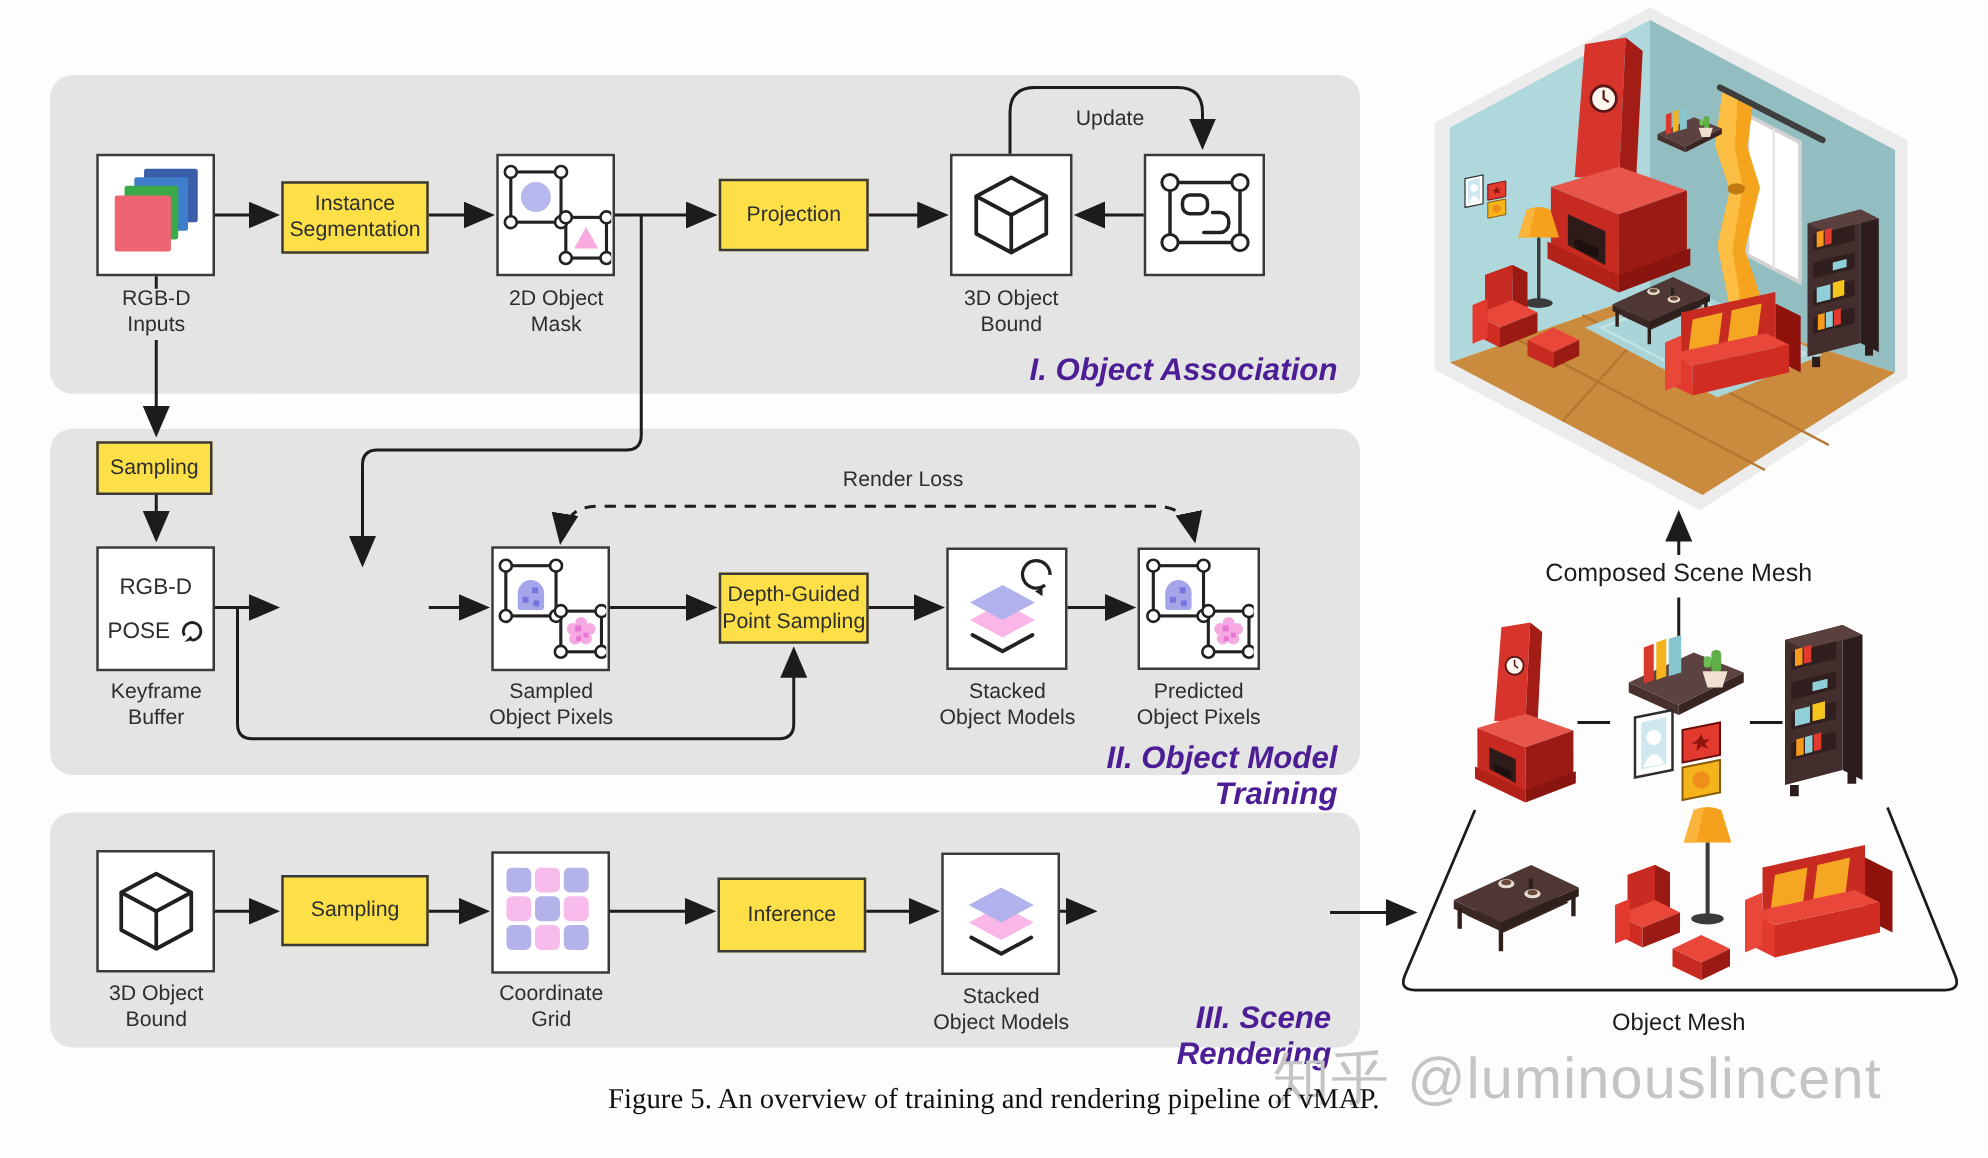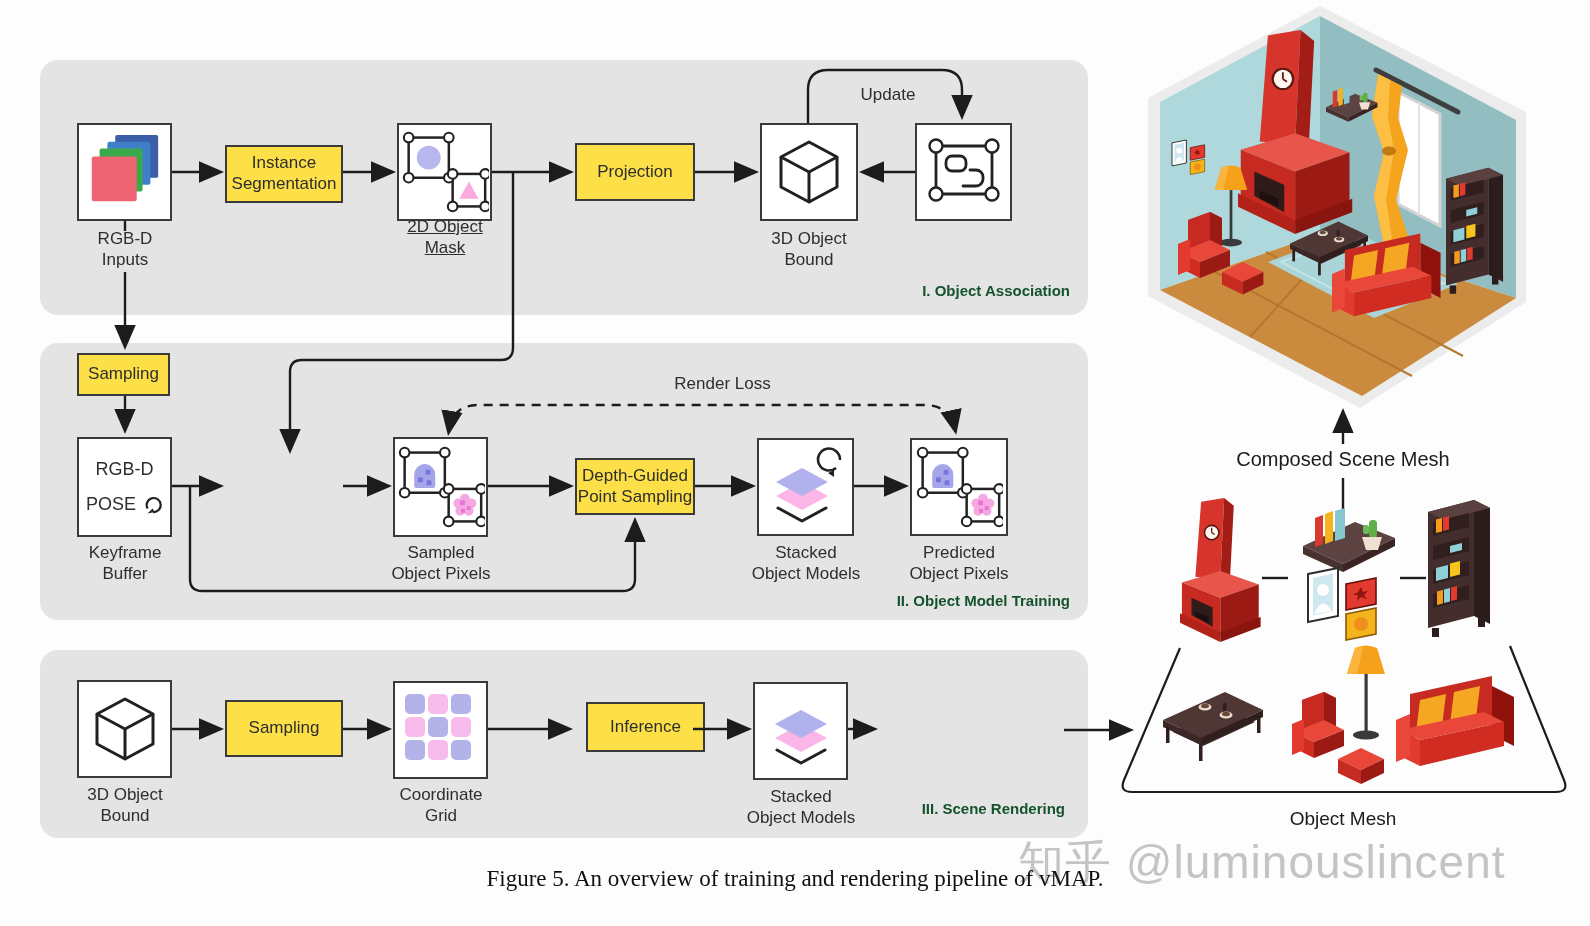--- a/index.html
+++ b/index.html
@@ -5,21 +5,21 @@
   html,body{margin:0;padding:0;background:#ffffff;}
   #stage{position:relative;width:1590px;height:926px;background:#fdfdfd;overflow:hidden;
          font-family:"Liberation Sans",sans-serif;color:#2a2a2a;}
   .panel{position:absolute;background:#e4e4e4;border-radius:18px;}
   .proc{position:absolute;background:#fde047;border:2.4px solid #3a3a3a;
         display:flex;align-items:center;justify-content:center;text-align:center;
         font-size:17px;line-height:1.22;color:#2e2e2e;white-space:pre-line;box-sizing:border-box;}
   .iconbox{position:absolute;background:#ffffff;border:2.4px solid #3a3a3a;
         display:flex;align-items:center;justify-content:center;box-sizing:border-box;}
   .lbl{position:absolute;text-align:center;font-size:17px;line-height:1.24;color:#2e2e2e;white-space:pre-line;}
-  .ptitle{position:absolute;text-align:right;font-size:15px;font-weight:700;color:#14532d;}
+  .ptitle{position:absolute;text-align:right;font-size:25px;font-weight:700;color:#4c1d95;font-style:italic;}
   .small-note{position:absolute;text-align:center;font-size:17px;color:#2e2e2e;}
   .bigtitle{position:absolute;text-align:center;font-size:20px;font-weight:400;color:#1b1b1b;}
   #caption{position:absolute;left:0;right:0;top:866px;text-align:center;
            font-family:"Liberation Serif",serif;font-size:23px;color:#101010;}
   #watermark{position:absolute;left:1018px;top:832px;font-size:46px;color:#c4c4c4;
              letter-spacing:1px;white-space:nowrap;}
   #connectors{position:absolute;left:0;top:0;pointer-events:none;}
   #illustration{position:absolute;left:1100px;top:0;pointer-events:none;}
   .kf-inner{display:flex;flex-direction:column;gap:14px;align-items:center;font-size:18px;color:#2e2e2e;}
   .kf-row{display:flex;align-items:center;gap:7px;}
@@ -58,21 +58,21 @@
           <circle cx="50" cy="8" r="5"></circle>
         <circle cx="8" cy="50" r="5"></circle>
           <circle cx="50" cy="50" r="5"></circle>
         <circle cx="54" cy="46" r="5"></circle>
           <circle cx="88" cy="46" r="5"></circle>
         <circle cx="54" cy="80" r="5"></circle>
           <circle cx="88" cy="80" r="5"></circle>
       </g>
     </svg>
   </div>
-  <div class="lbl" style="left:380px;top:216px;width:130px;text-decoration:underline;">2D Object
+  <div class="lbl" style="left:380px;top:228px;width:130px;">2D Object
 Mask</div>
 
   <div class="proc" style="left:575px;top:143px;width:120px;height:58px;">Projection</div>
 
   <div class="iconbox" style="left:760px;top:123px;width:98px;height:98px;">
     <svg width="84" height="84" viewBox="0 0 84 84">
       <g fill="none" stroke="#202020" stroke-width="3" stroke-linejoin="round">
         <path d="M42 12 L70 27 L42 42 L14 27 Z"></path>
         <path d="M14 27 L14 57 L42 72 L42 42"></path>
         <path d="M70 27 L70 57 L42 72"></path>
@@ -236,21 +236,21 @@
         <rect x="46" y="23" width="20" height="20" rx="5" fill="#f8bcec"></rect>
         <rect x="0" y="46" width="20" height="20" rx="5" fill="#b3b3ea"></rect>
         <rect x="23" y="46" width="20" height="20" rx="5" fill="#f8bcec"></rect>
         <rect x="46" y="46" width="20" height="20" rx="5" fill="#b3b3ea"></rect>
       </g>
     </svg>
   </div>
   <div class="lbl" style="left:380px;top:784px;width:122px;">Coordinate
 Grid</div>
 
-  <div class="proc" style="left:586px;top:702px;width:119px;height:50px;">Inference</div>
+  <div class="proc" style="left:574px;top:702px;width:119px;height:60px;">Inference</div>
 
   <div class="iconbox" style="left:753px;top:682px;width:95px;height:98px;">
     <svg width="84" height="86" viewBox="0 0 84 86">
       <polygon points="42,36 68,50 42,64 16,50" fill="#f9b6e7"></polygon>
       <polygon points="42,22 68,36 42,50 16,36" fill="#b1b1ee"></polygon>
       <path d="M18 62 L42 75 L66 62" fill="none" stroke="#222" stroke-width="3" stroke-linecap="round" stroke-linejoin="round"></path>
     </svg>
   </div>
   <div class="lbl" style="left:735px;top:786px;width:132px;">Stacked
 Object Models</div>

